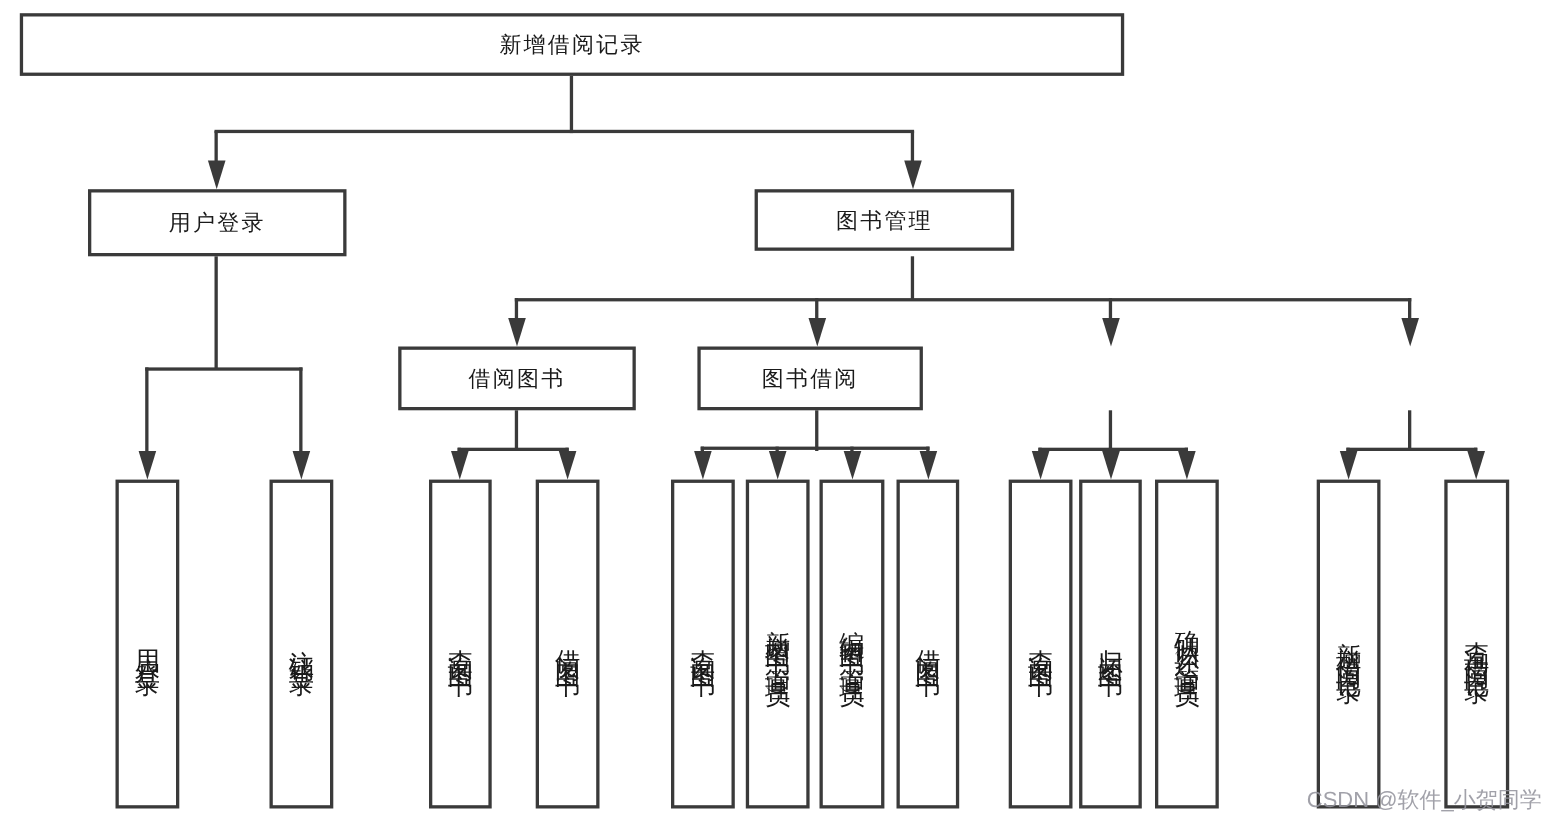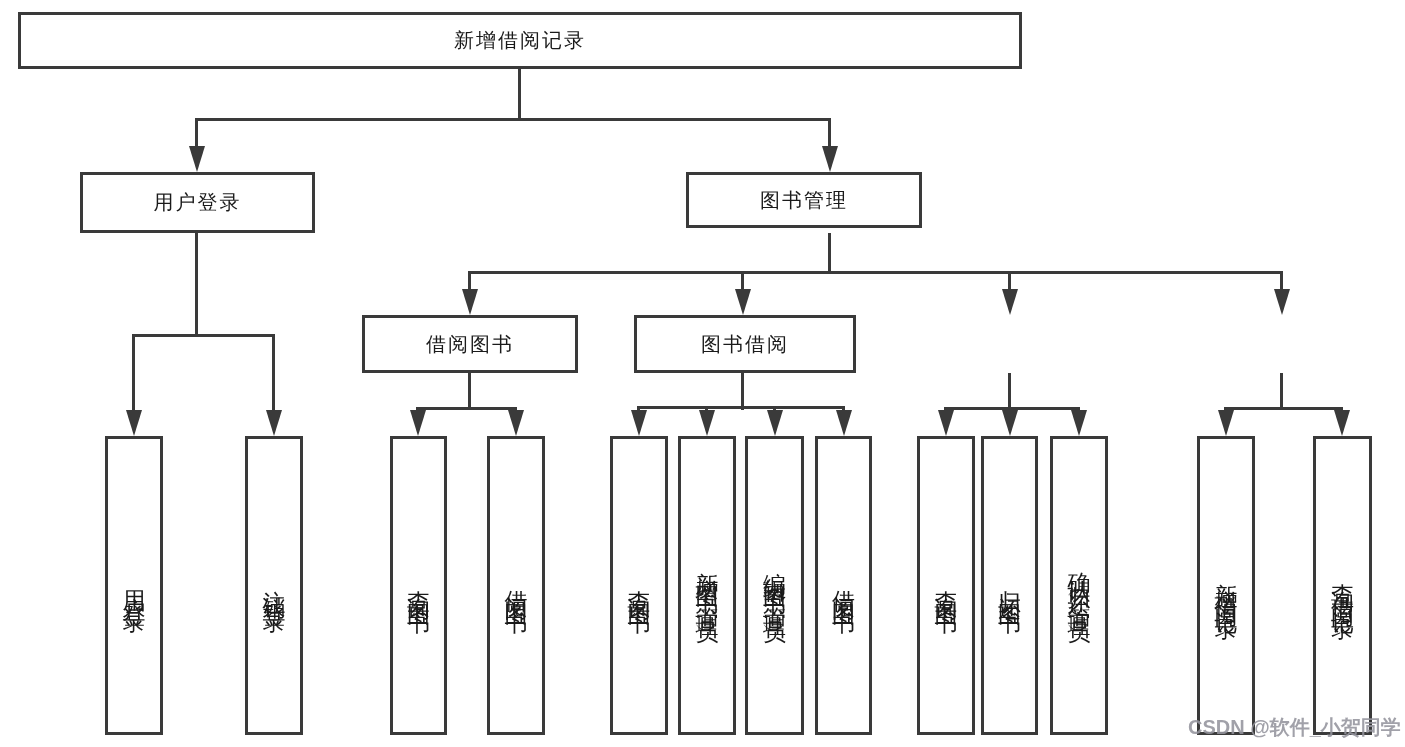--- a/index.html
+++ b/index.html
@@ -29,21 +29,21 @@
     text-orientation:mixed;
     font-size:23px;
     letter-spacing:7px;
     line-height:1;
   }
   
   #n-root          {left:18px;  top:12px;  width:1004px; height:57px;}
   #n-user-login    {left:80px;  top:172px; width:235px;  height:61px;}
   #n-book-mgmt     {left:686px; top:172px; width:236px;  height:56px;}
   #n-new-rec       {left:362px; top:315px; width:216px;  height:58px;}
-  #n-borrow        {left:634px; top:315px; width:222px;  height:58px;}
+  #n-borrow        {left:634px; top:315px; width:205px;  height:58px;}
   #n-current       {left:903px; top:315px; width:214px;  height:58px;}
   #n-records       {left:1173px;top:315px; width:218px;  height:58px;}
   .leaf{ top:436px; height:299px; }
   #l-0 {left:105px;  width:58px;}
   #l-1 {left:245px;  width:58px;}
   #l-2 {left:390px;  width:57px;}
   #l-3 {left:487px;  width:58px;}
   #l-4 {left:610px;  width:58px;}
   #l-5 {left:678px;  width:58px;}
   #l-6 {left:745px;  width:59px;}
@@ -60,21 +60,20 @@
     border-right:8px solid transparent;
     border-top:26px solid #3a3a3a;
   }
   #watermark{
     position:absolute;
     left:1188px; top:714px;
     font-size:20px;
     color:rgba(148,148,157,0.88);
     white-space:nowrap;
     z-index:5;
-    font-weight:bold;
   }
 </style>
 </head>
 <body>
 
 <div id="stage">
 
   <div class="box" id="n-root">
     <span class="h-label">新增借阅记录</span>
   </div>

